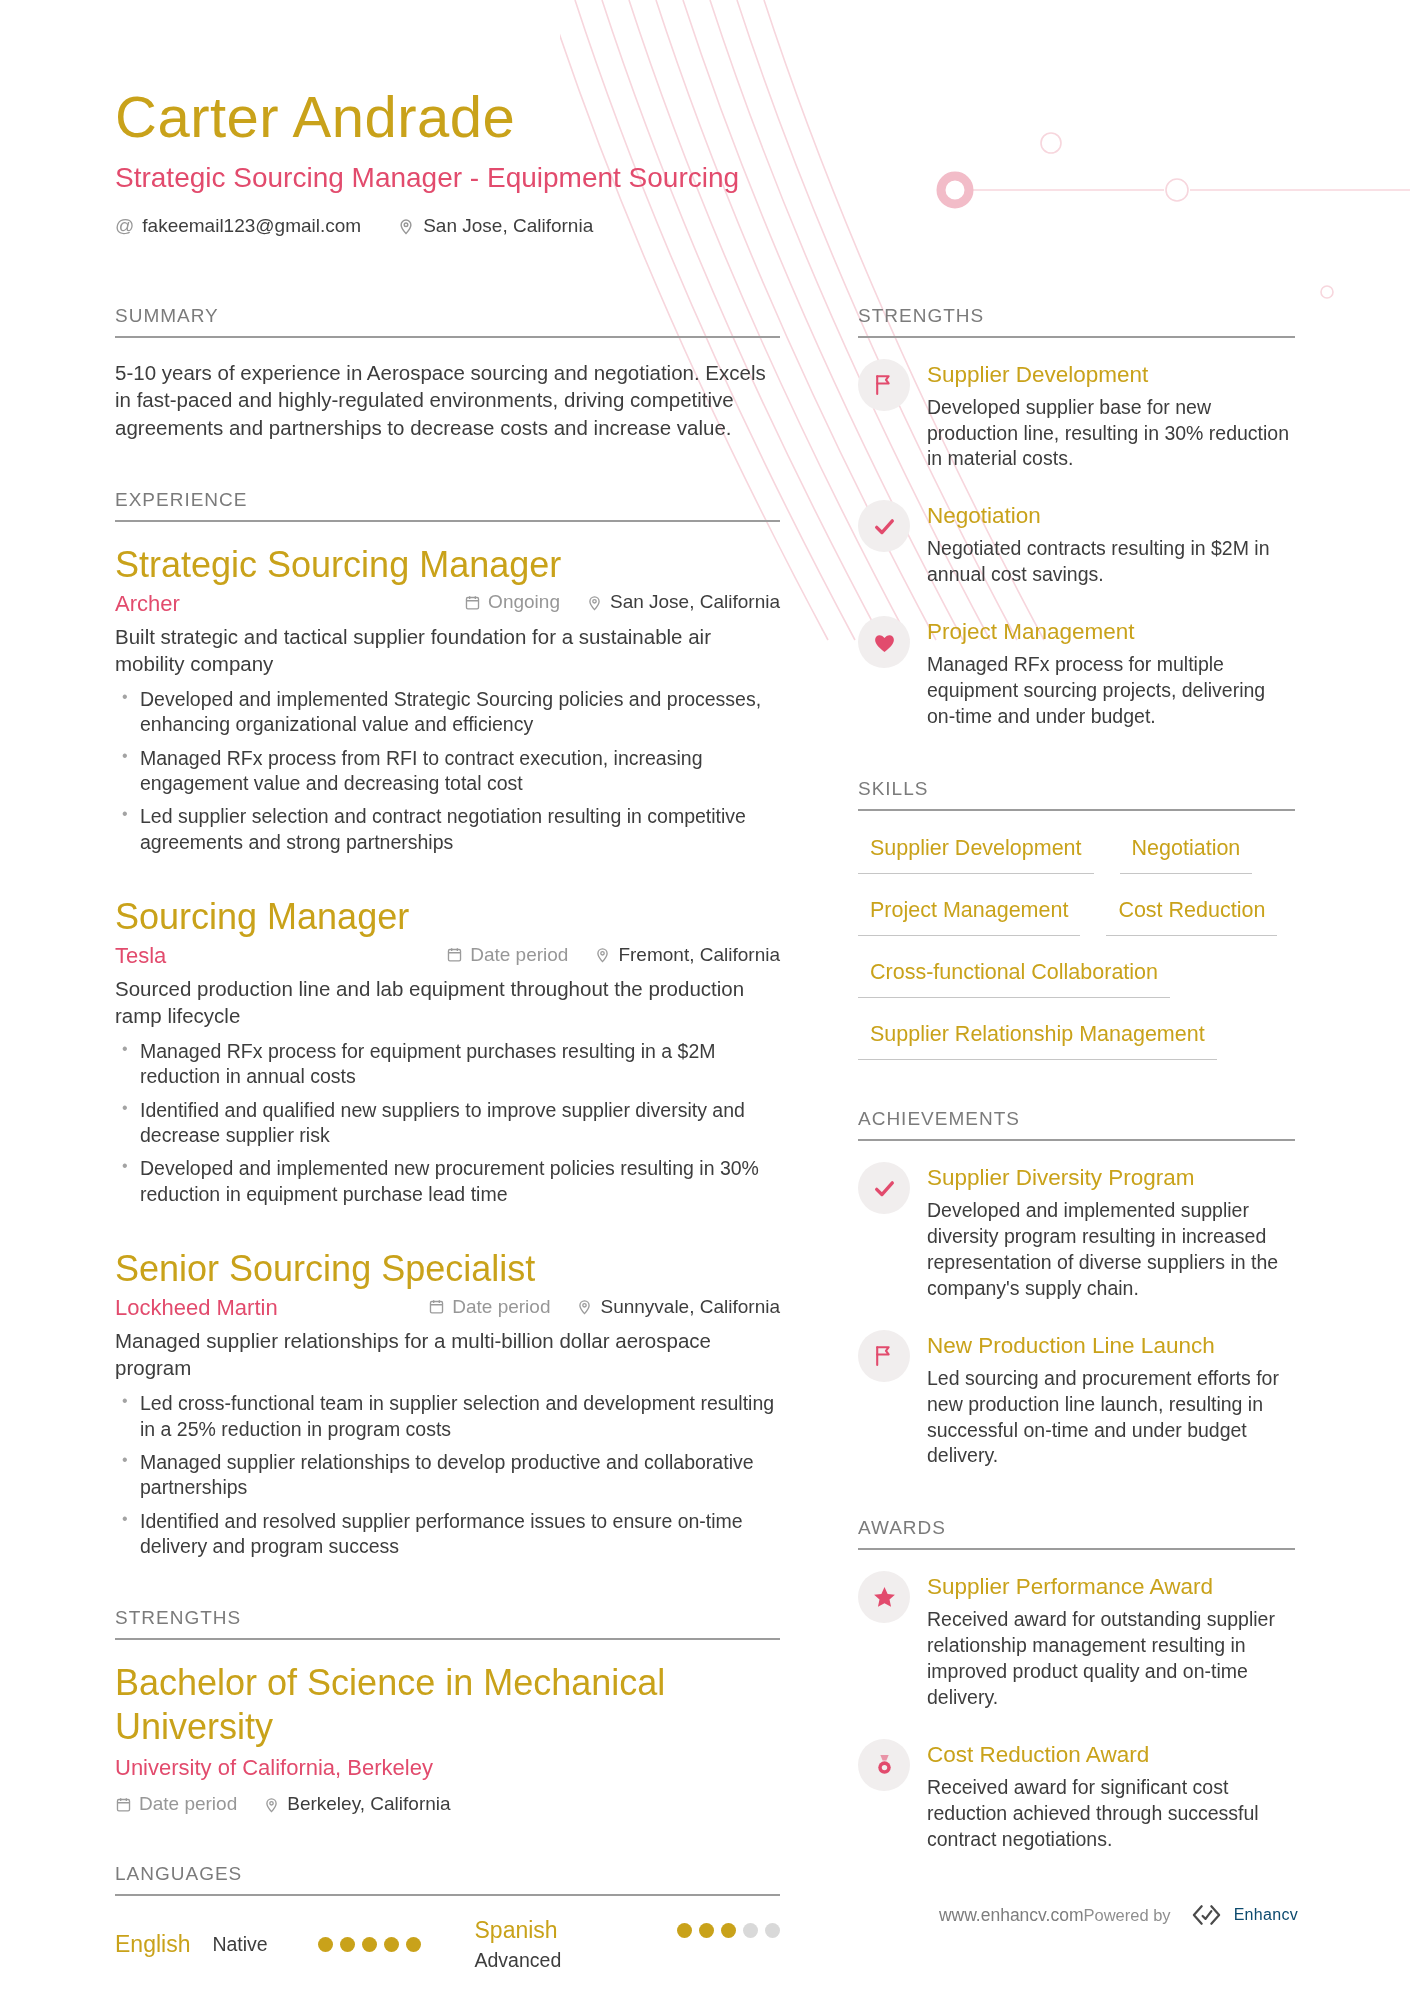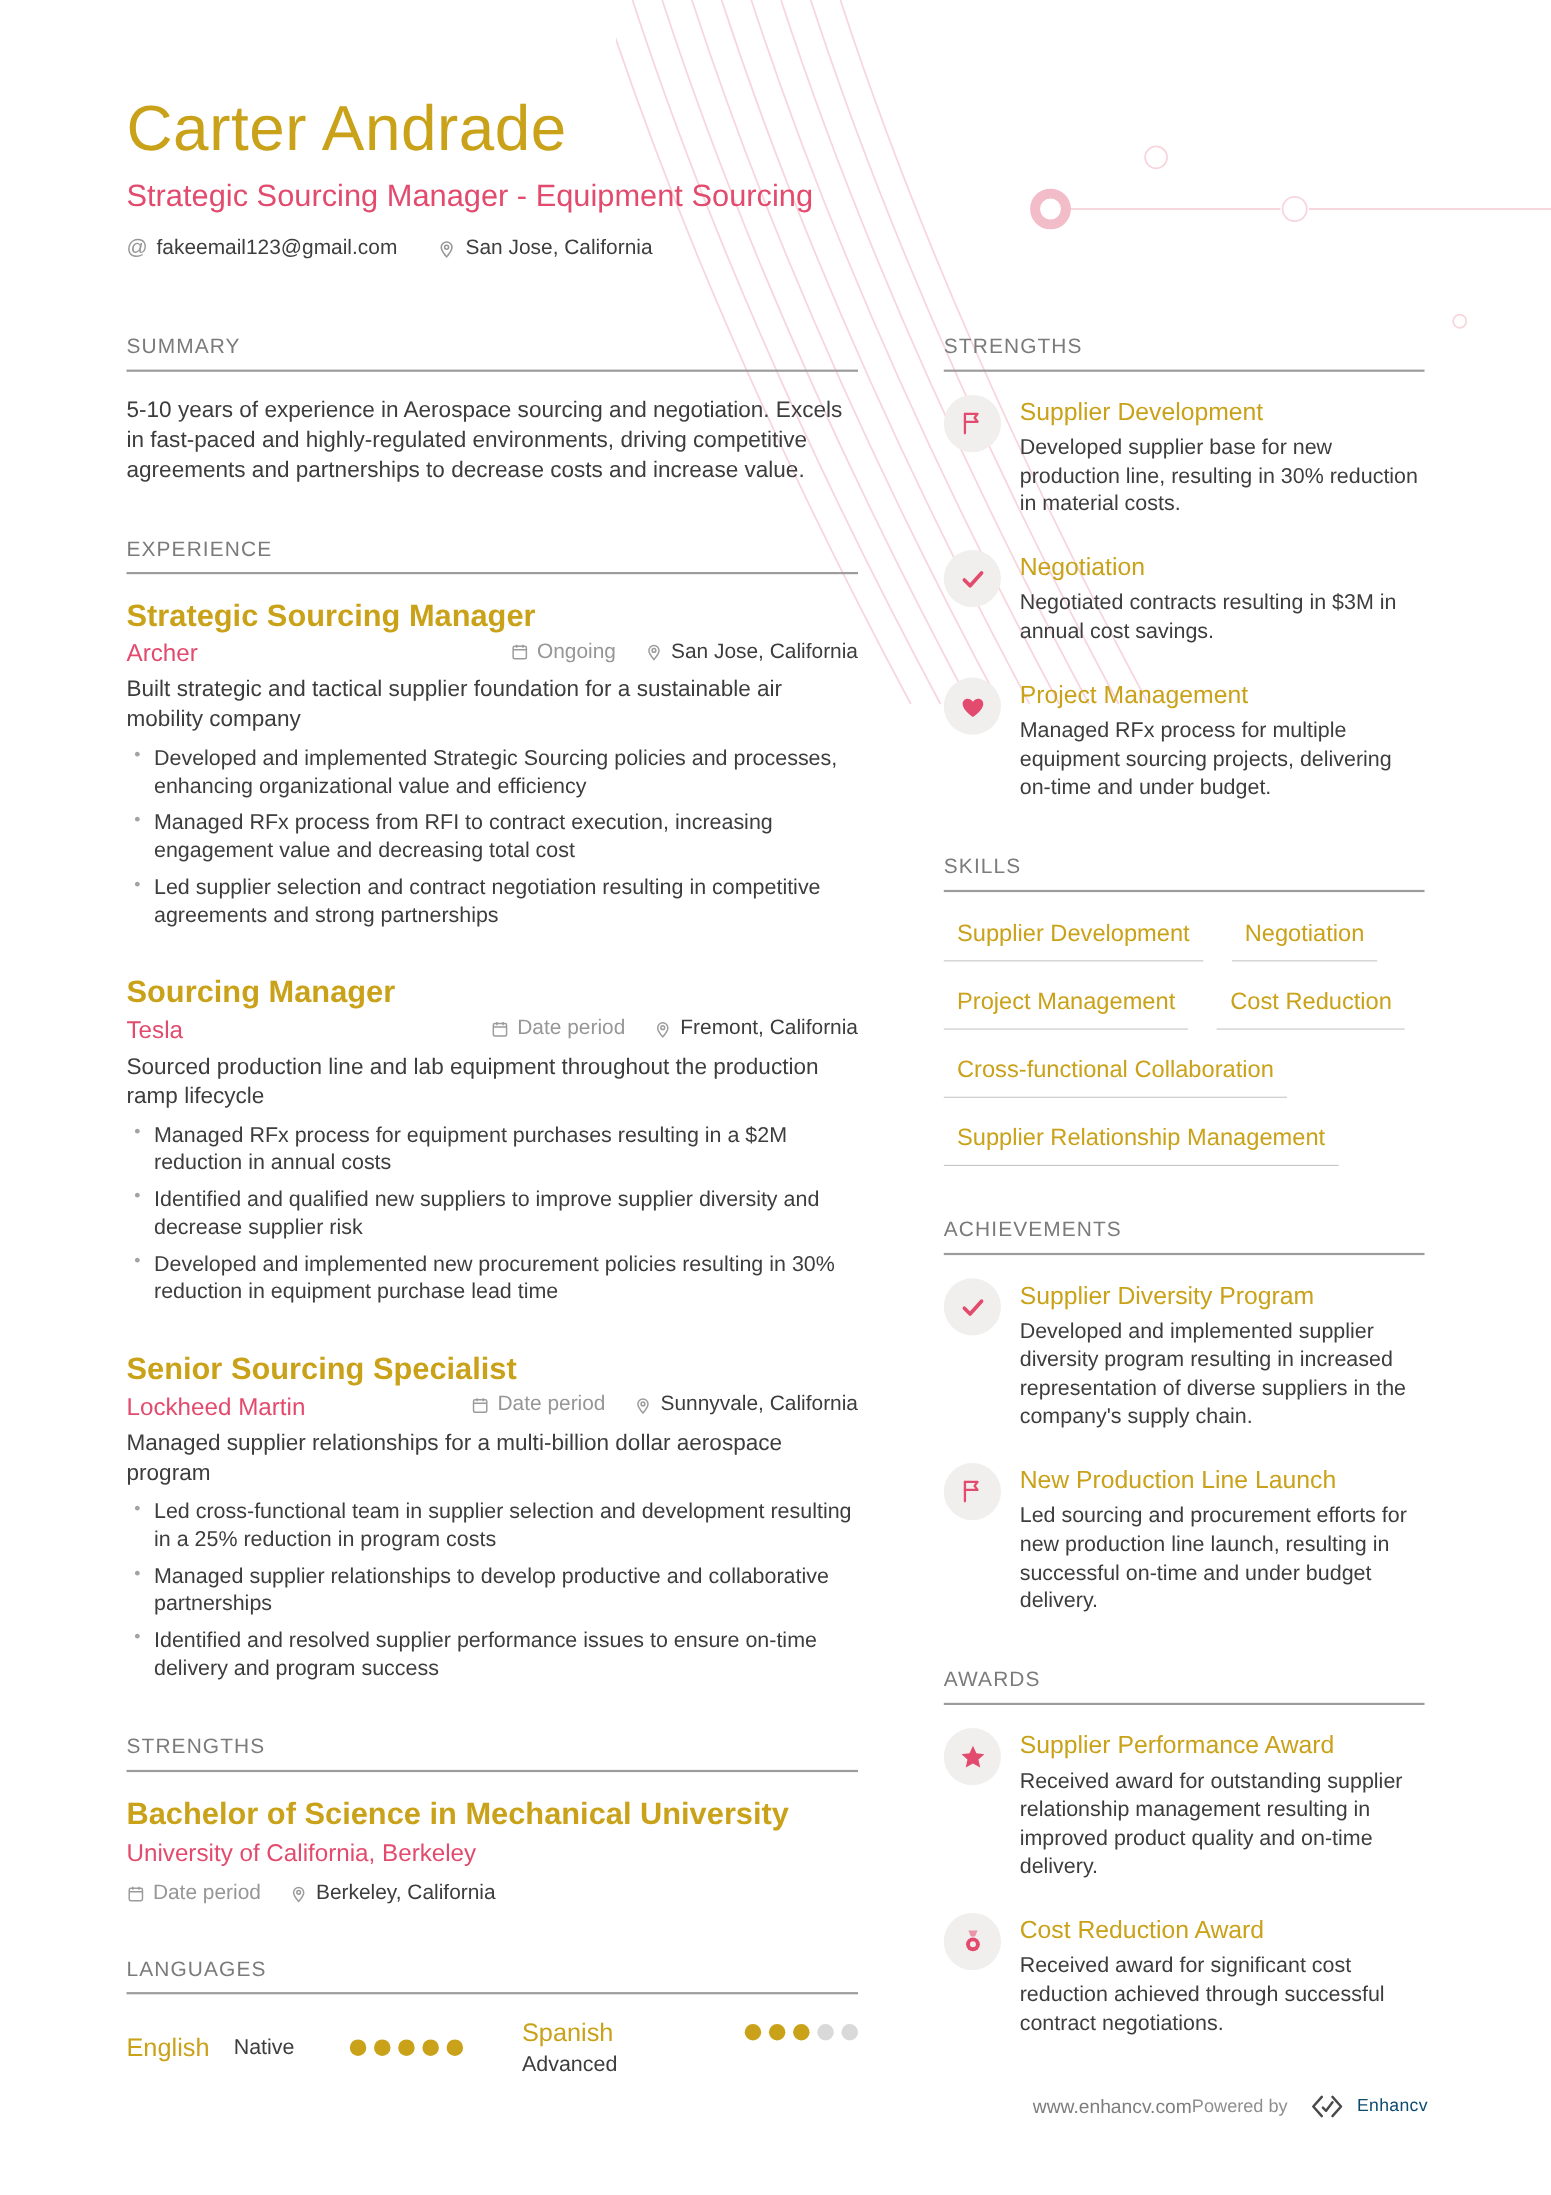--- a/index.html
+++ b/index.html
@@ -35,21 +35,21 @@
   section{margin-bottom:48px;}
   .sec-h{
     font-size:19px;font-weight:400;color:#7b7b7b;letter-spacing:1px;
     padding-bottom:9px;border-bottom:2px solid #9c9c9c;margin-bottom:21px;margin-top:12px;
   }
 
   .summary-text{font-size:20.5px;line-height:1.34;color:var(--body);}
 
   .xp{margin-bottom:40px;}
   .xp:last-child{margin-bottom:0;}
-  .xp-title{font-size:28px;font-weight:700;color:var(--gold);line-height:1.22;margin-bottom:4px;}
+  .xp-title{font-size:36px;font-weight:400;color:var(--gold);line-height:1.22;margin-bottom:4px;}
   .xp-row{display:flex;justify-content:space-between;align-items:baseline;margin:4px 0 6px;}
   .company{font-size:22px;color:var(--pink);}
   .meta{display:flex;gap:26px;align-items:center;font-size:19px;}
   .meta-item{display:flex;align-items:center;white-space:nowrap;}
   .micon{display:inline-flex;color:#9b9b9b;margin-right:7px;}
   .micon svg{width:17px;height:17px;}
   .meta-date{color:#979797;}
   .meta-loc{color:var(--body);}
   .xp-summary{font-size:20.5px;line-height:1.32;color:var(--body);margin:6px 0 10px;}
   .bullets{list-style:none;}
@@ -340,21 +340,21 @@
             <div class="rc-item">
             <span class="rc-circle">
               <span class="rc-ic">
                   <svg viewBox="0 0 24 24" fill="none" stroke="currentColor" stroke-width="3.2" stroke-linecap="round" stroke-linejoin="round">
                     <path d="M4.5 12.8l5 5 10-11.2"></path>
                   </svg>
                 </span>
             </span>
             <div class="rc-content">
               <div class="rc-title">Negotiation</div>
-              <div class="rc-body">Negotiated contracts resulting in $3M in annual cost savings.</div>
+              <div class="rc-body">Negotiated contracts resulting in $2M in annual cost savings.</div>
             </div>
           </div>
             <div class="rc-item">
             <span class="rc-circle">
               <span class="rc-ic">
                   <svg viewBox="0 0 24 24" fill="currentColor">
                     <path d="M12 21C6 16.5 3 12.8 3 9.3 3 6.9 4.9 5 7.3 5c1.8 0 3.5 1 4.7 2.7C13.2 6 14.9 5 16.7 5 19.1 5 21 6.9 21 9.3c0 3.5-3 7.2-9 11.7z"></path>
                   </svg>
                 </span>
             </span>

